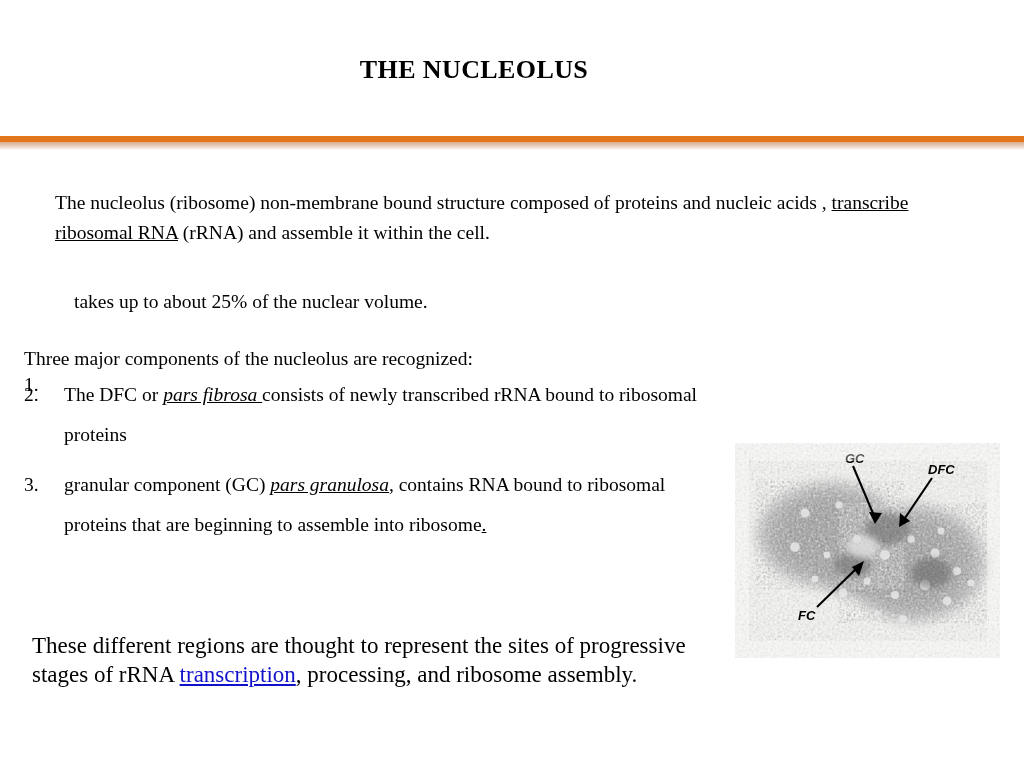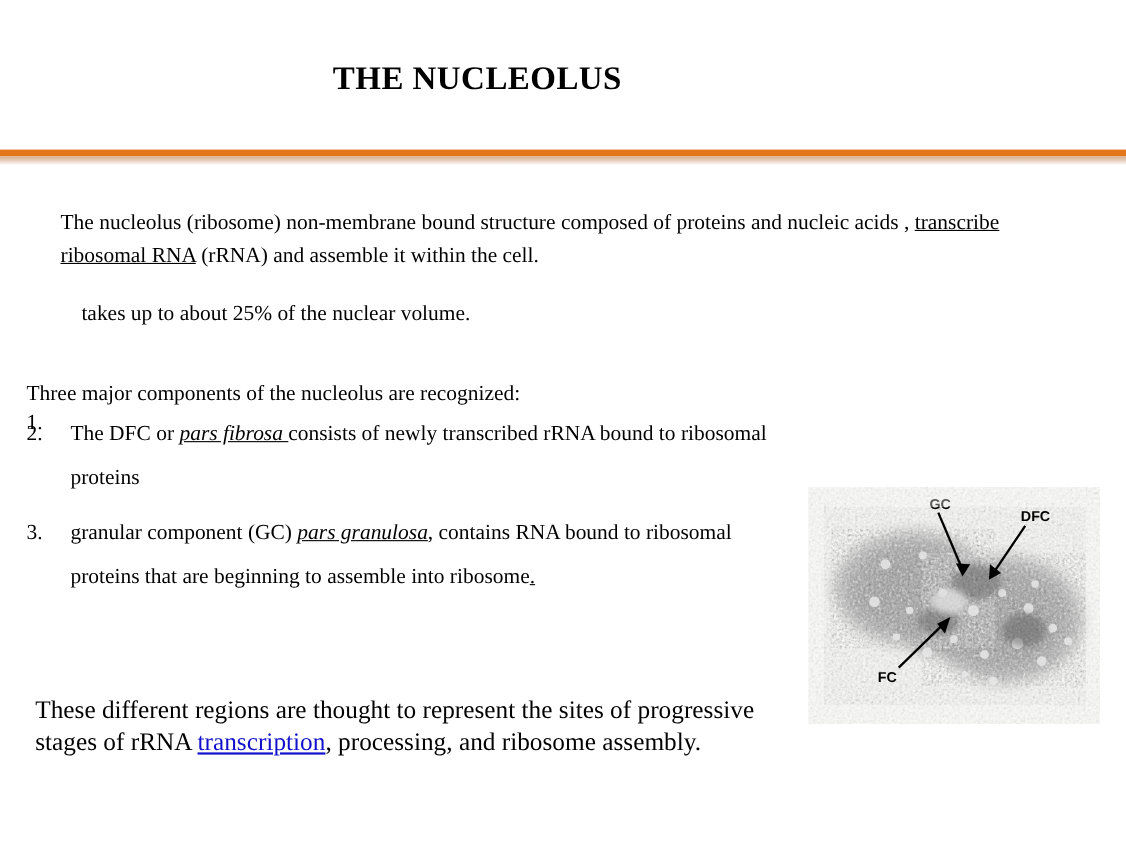--- a/index.html
+++ b/index.html
@@ -17,25 +17,26 @@
     overflow: hidden;
   }
 
   
   .slide-title {
     position: absolute;
     left: 0;
     top: 55px;
     width: 868px;
     text-align: center;
-    font-size: 30px;
+    font-size: 26px;
     font-weight: bold;
     letter-spacing: 0.4px;
     color: #000000;
     line-height: 1.15;
+    padding-left: 40px;
   }
 
   
   .divider {
     position: absolute;
     left: 0;
     top: 136px;
     width: 1024px;
     height: 14px;
   }
@@ -69,21 +70,21 @@
     left: 55px;
     top: 18px;
     width: 920px;
     font-size: 19.5px;
     line-height: 30px;
   }
 
   .para-volume {
     position: absolute;
     left: 74px;
-    top: 101px;
+    top: 117px;
     width: 700px;
     font-size: 19.5px;
     line-height: 30px;
   }
 
   .para-three {
     position: absolute;
     left: 24px;
     top: 174px;
     width: 700px;
@@ -133,20 +134,21 @@
 
   
   .micrograph {
     position: absolute;
     left: 735px;
     top: 443px;
     width: 265px;
     height: 215px;
     background: #f4f4f2;
     overflow: hidden;
+    font-style: italic;
   }
   .micrograph svg {
     display: block;
   }
 </style>
 </head>
 <body>
 
 <div class="slide-title">THE NUCLEOLUS</div>
 

